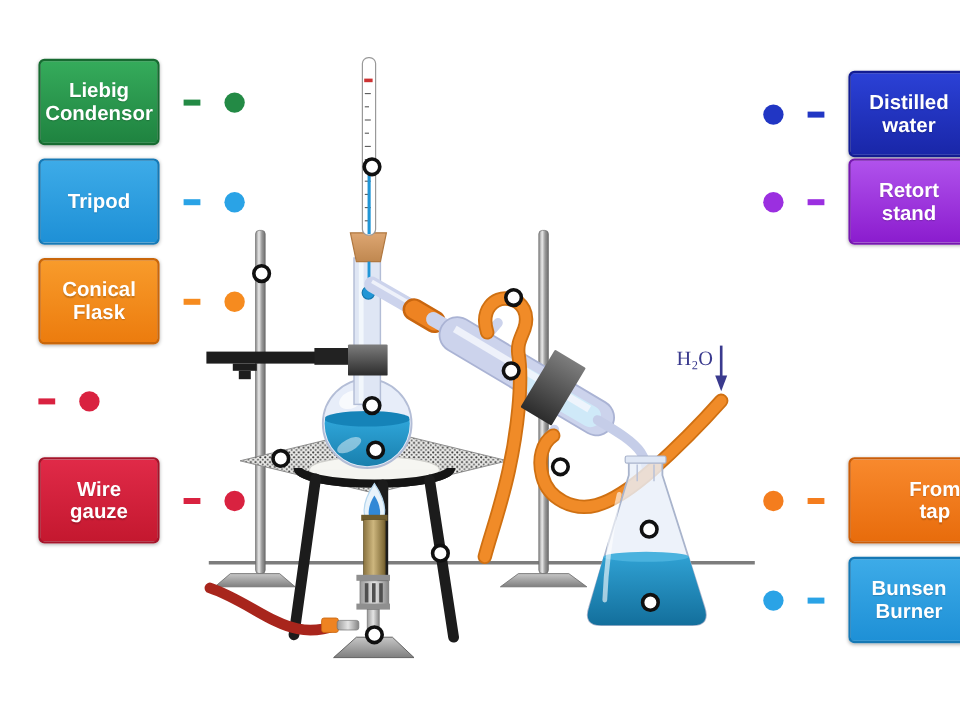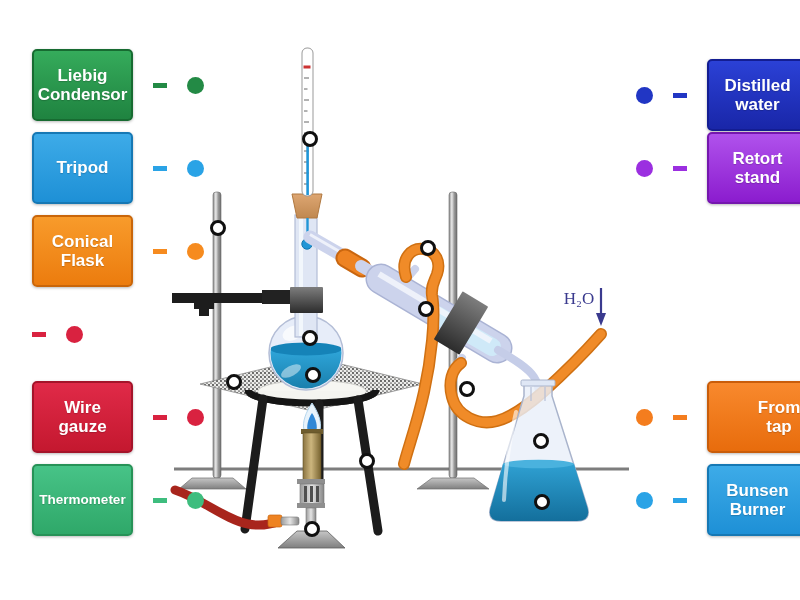--- a/index.html
+++ b/index.html
@@ -264,25 +264,20 @@
   <div class="lrow c-red" style="top:304px">
     <div class="stem"></div>
     <div class="cdot"></div>
   </div>
   <div class="lrow c-red" style="top:387px">
     <div class="tag">Wire
 gauze</div>
     <div class="stem"></div>
     <div class="cdot"></div>
   </div>
-  <div class="lrow c-mint" style="top:470px">
-    <div class="tag small">Thermometer</div>
-    <div class="stem"></div>
-    <div class="cdot"></div>
-  </div>
 
   <div class="rrow c-navy" style="top:65px">
     <div class="cdot"></div>
     <div class="stem"></div>
     <div class="tag">Distilled
 water</div>
   </div>
   <div class="rrow c-purple" style="top:138px">
     <div class="cdot"></div>
     <div class="stem"></div>

